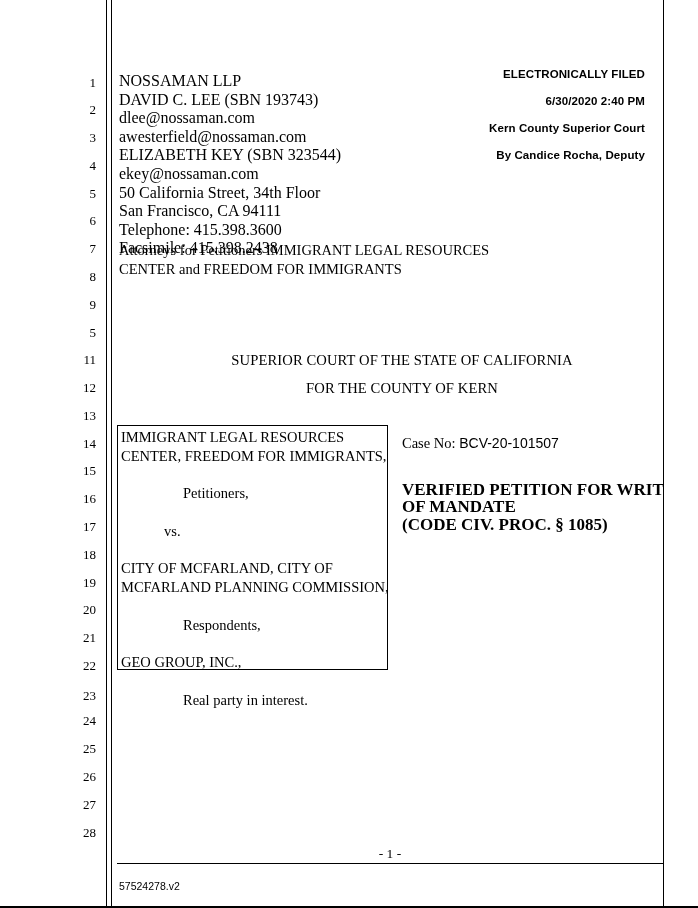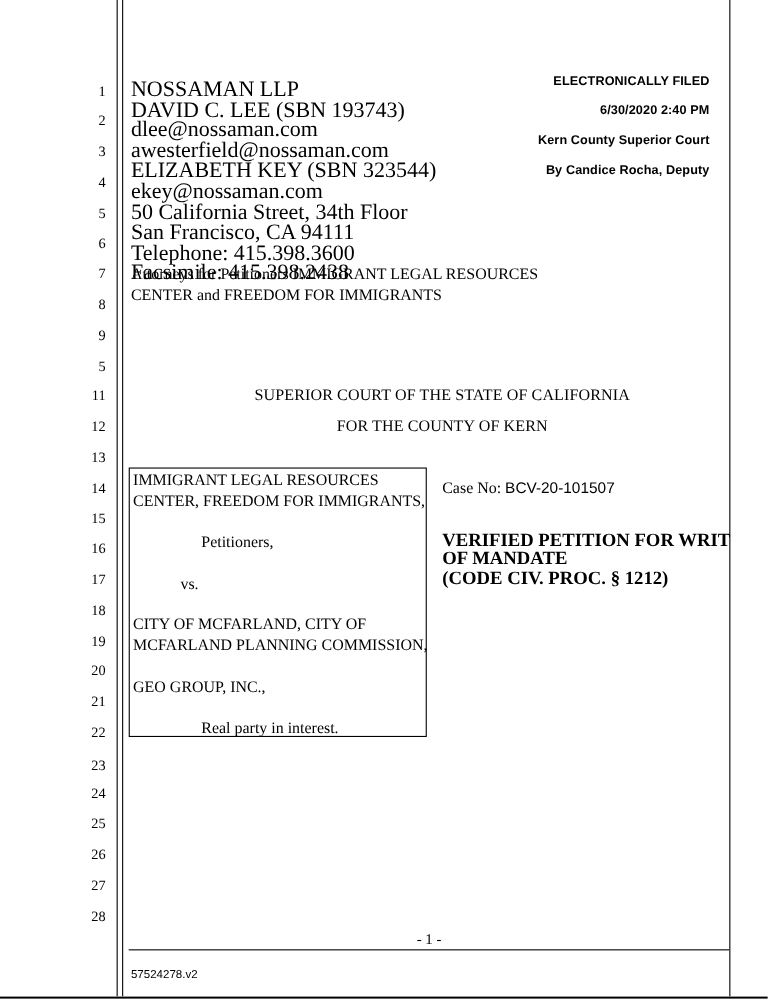--- a/index.html
+++ b/index.html
@@ -76,21 +76,21 @@
     letter-spacing: 0.1px;
     white-space: pre-line;
   }
   #filing-stamp div { white-space: nowrap; }
 
   
   #attorney-block {
     position: absolute;
     left: 2px;
     top: 72px;
-    font-size: 20px;
+    font-size: 16px;
     line-height: 18.6px;
   }
   #attorney-block div { white-space: nowrap; }
 
   
   #attorneys-for {
     position: absolute;
     left: 2px;
     top: 241px;
     font-size: 14.5px;
@@ -273,33 +273,34 @@
       <div class="party">
         <div>IMMIGRANT LEGAL RESOURCES</div>
         <div>CENTER, FREEDOM FOR IMMIGRANTS,</div>
       </div>
       <div class="role-petitioners">Petitioners,</div>
       <div class="role-vs">vs.</div>
       <div class="party party-respondent">
         <div>CITY OF MCFARLAND, CITY OF</div>
         <div>MCFARLAND PLANNING COMMISSION,</div>
       </div>
+      <div class="role-respondents">Respondents,</div>
       <div class="party-realparty">GEO GROUP, INC.,</div>
       <div class="role-realparty">Real party in interest.</div>
     </div>
 
     <div id="caption-right">
       <div id="case-number-line">
         <span class="case-no-label">Case No:</span>
         <span class="case-no-value">BCV-20-101507</span>
       </div>
       <div id="doc-title">
         <div>VERIFIED PETITION FOR WRIT</div>
         <div>OF MANDATE</div>
-        <div>(CODE CIV. PROC. § 1212)</div>
+        <div>(CODE CIV. PROC. § 1085)</div>
       </div>
     </div>
 
     <div id="footer">
       <div id="page-number">- 1 -</div>
       <div id="footer-rule"></div>
     </div>
 
     <div id="doc-id">57524278.v2</div>
 

